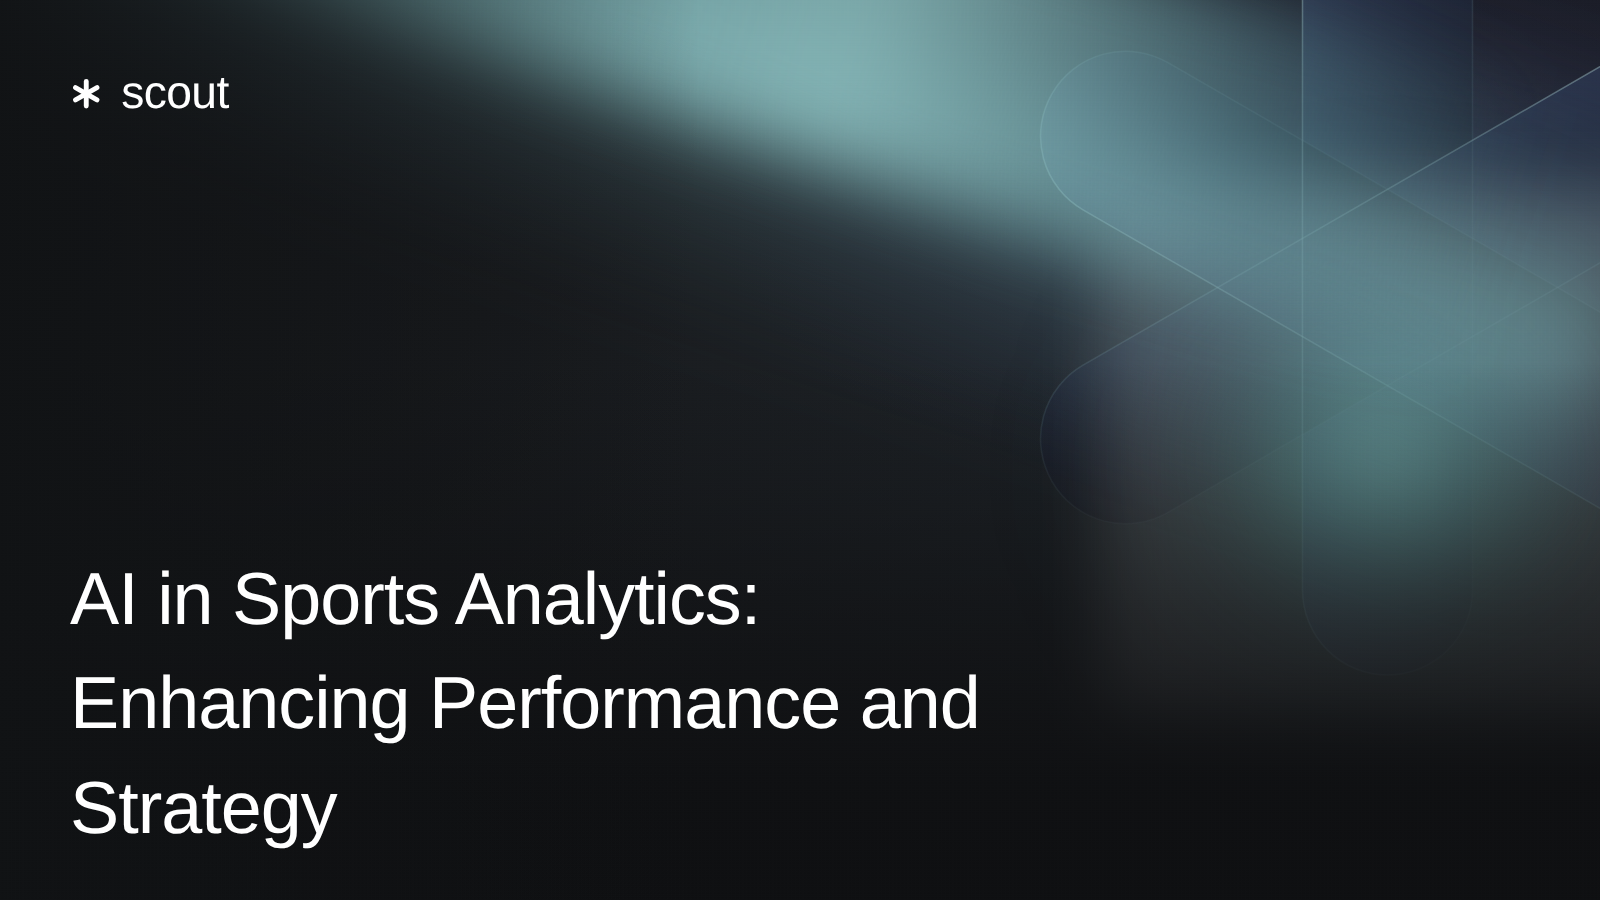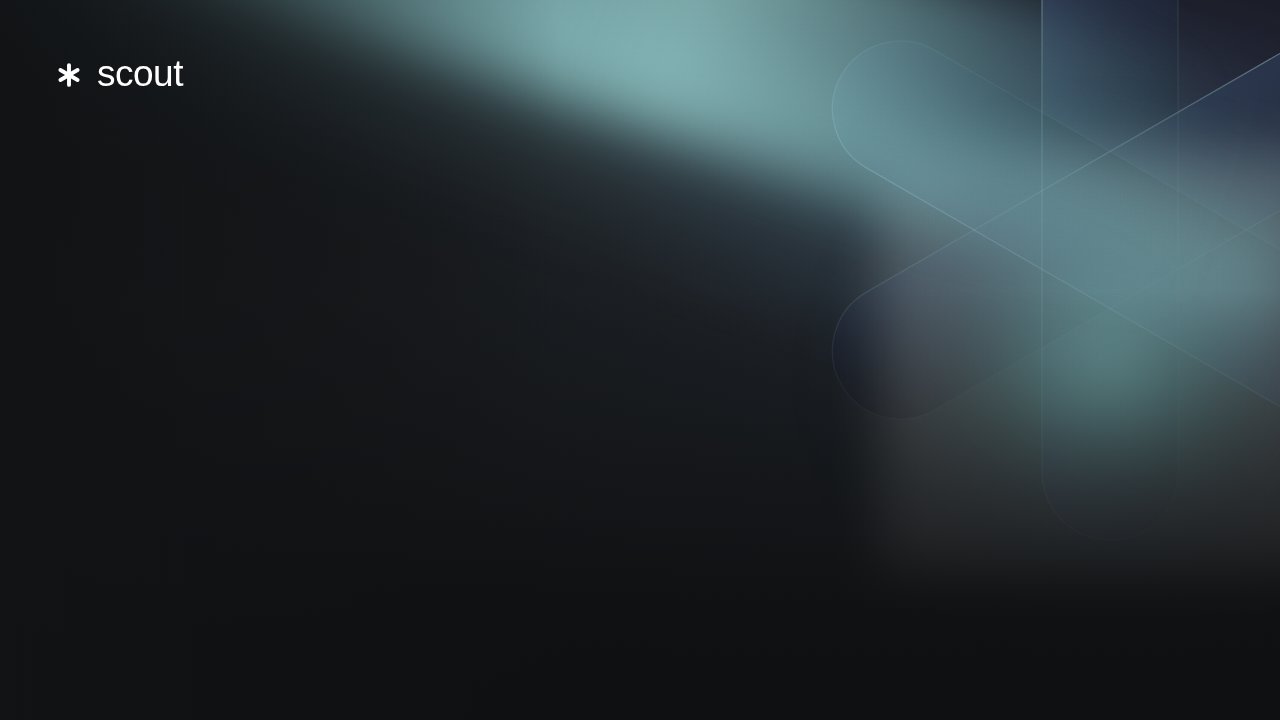--- a/index.html
+++ b/index.html
@@ -286,14 +286,17 @@
     <svg class="logo-glyph" viewBox="0 0 100 100">
       <g stroke="#ffffff" stroke-width="15" stroke-linecap="round">
         <line x1="50" y1="12" x2="50" y2="88"></line>
         <line x1="17" y1="31" x2="83" y2="69"></line>
         <line x1="17" y1="69" x2="83" y2="31"></line>
       </g>
     </svg>
     <span class="logo-text">scout</span>
   </div>
 
+  <h1 class="headline">AI in Sports Analytics:
+Enhancing Performance and
+Strategy</h1>
 
 </div>
 
 </body></html>

